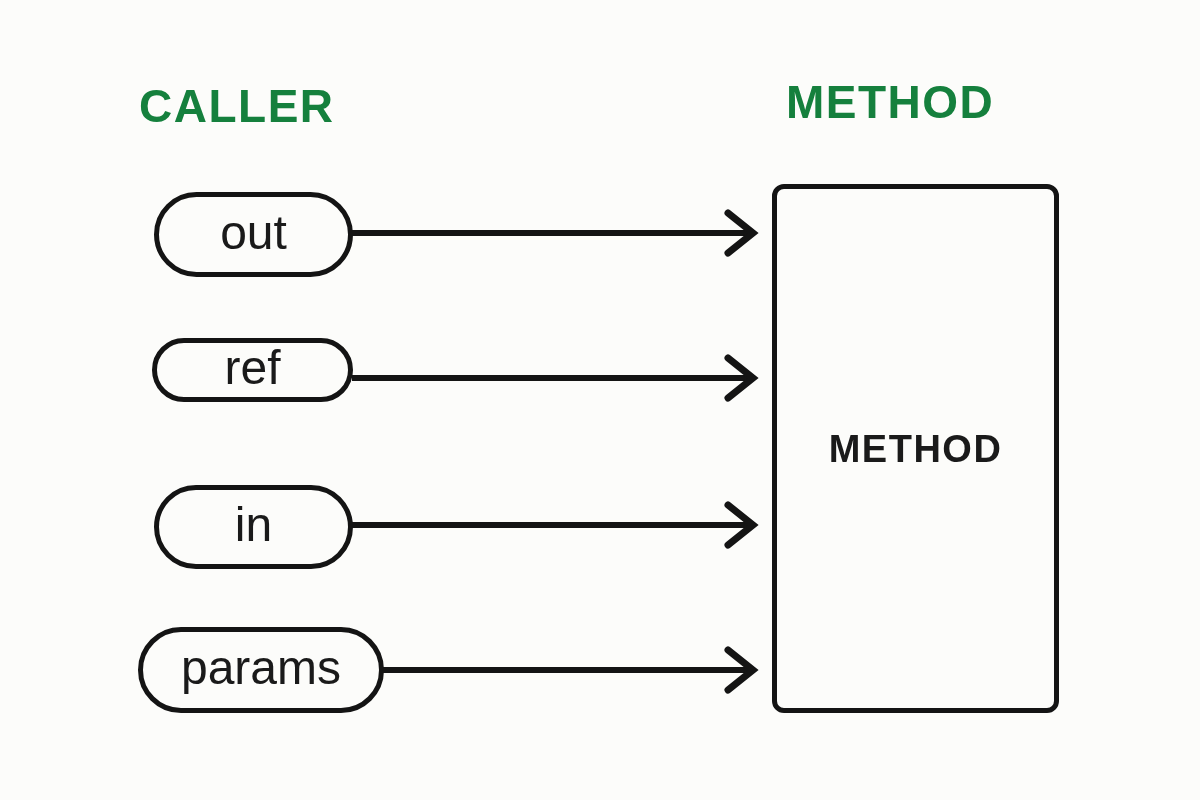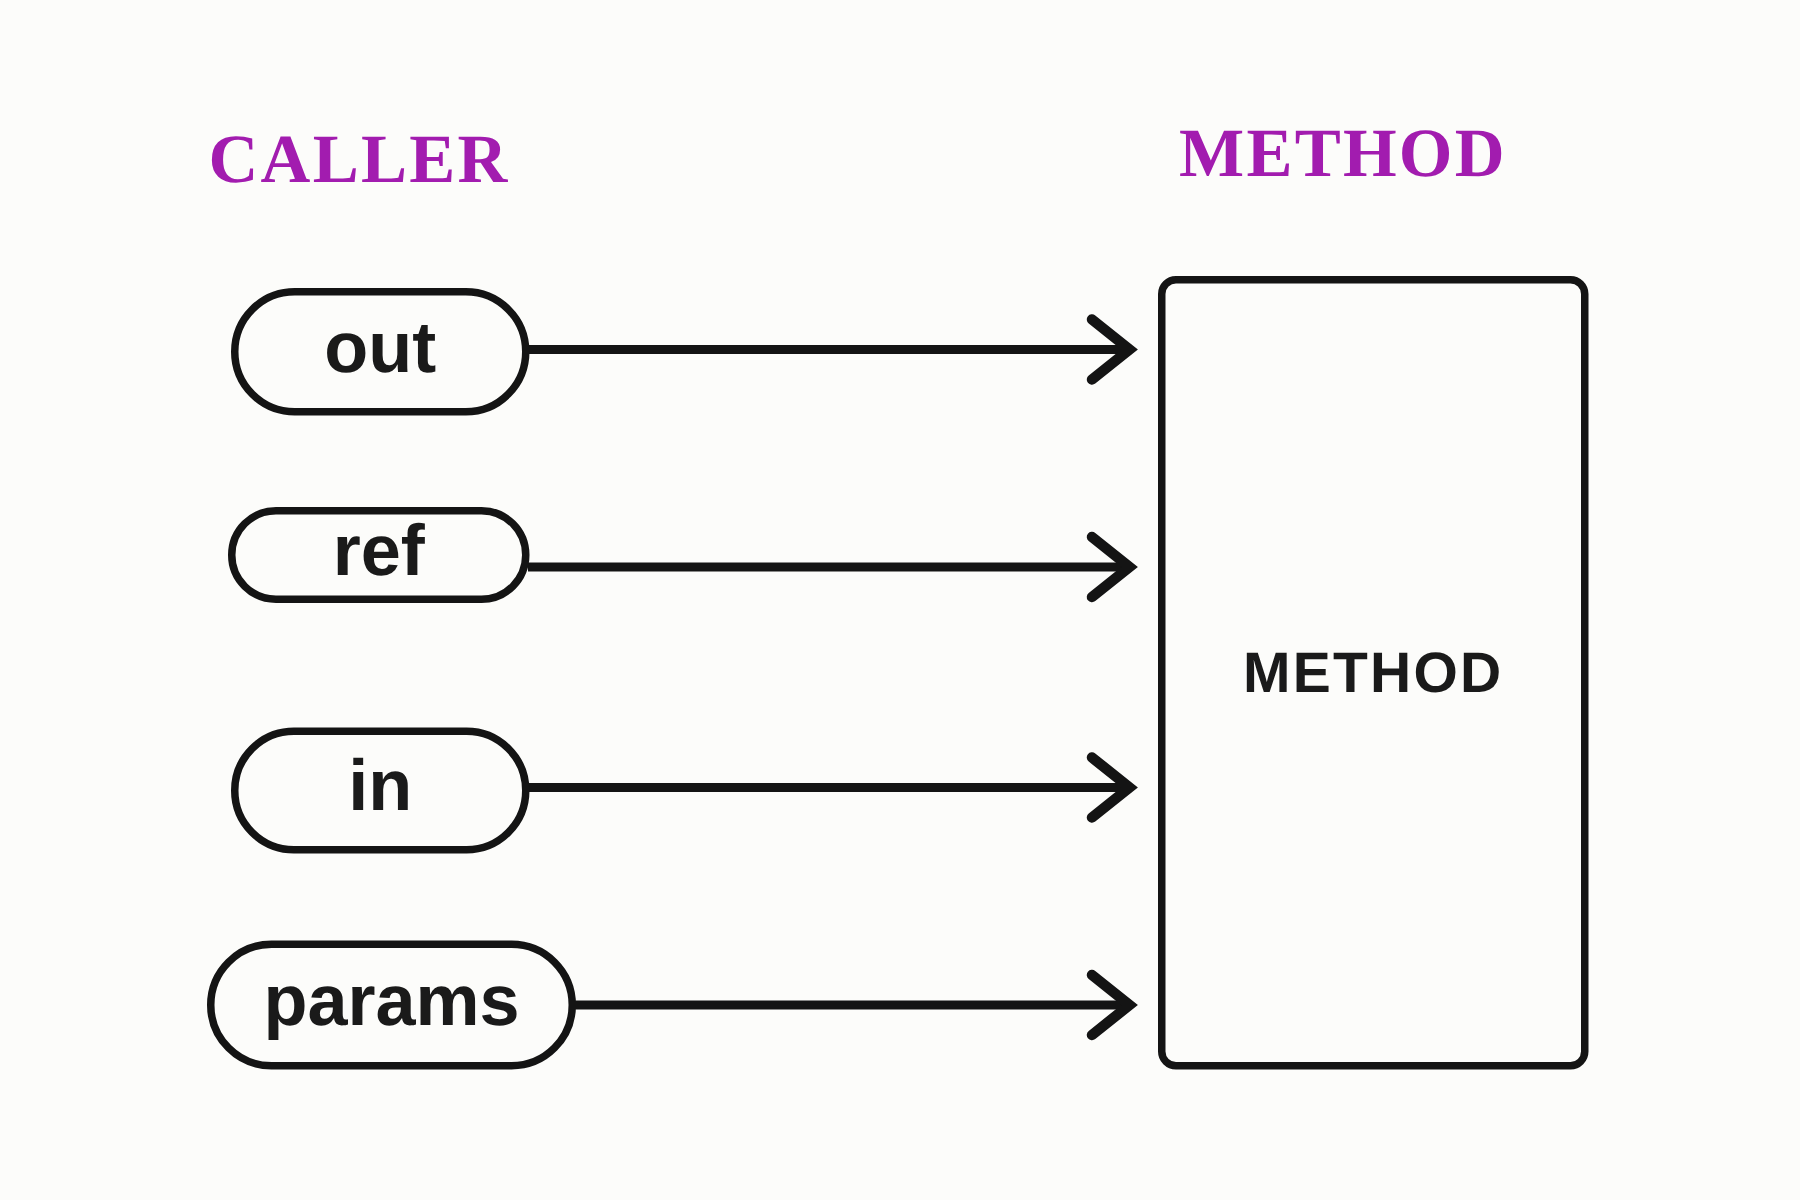--- a/index.html
+++ b/index.html
@@ -17,25 +17,25 @@
   #diagram-root {
     position: relative;
     width: 1200px;
     height: 800px;
     background: #fcfcfa;
   }
 
   
   .column-heading {
     position: absolute;
-    font-family: Liberation Serif, serif;
+    font-family: Liberation Sans, sans-serif;
     font-weight: bold;
     font-size: 46px;
     letter-spacing: 1.5px;
-    color: #a21caf;
+    color: #15803d;
     white-space: nowrap;
     line-height: 1;
   }
   #heading-caller {
     left: 139px;
     top: 83px;
   }
   #heading-method {
     left: 786px;
     top: 79px;
@@ -47,21 +47,21 @@
     box-sizing: border-box;
     border: 5px solid #141414;
     border-radius: 999px;
     background: #fcfcfa;
     display: flex;
     align-items: center;
     justify-content: center;
   }
   .pill-label {
     font-family: "Liberation Sans", sans-serif;
-    font-weight: bold;
+    font-weight: normal;
     font-size: 48px;
     color: #1a1a1a;
     line-height: 1;
     letter-spacing: 0px;
     white-space: nowrap;
     position: relative;
     top: -2px;
   }
 
   #pill-out    { left: 154px; top: 192px; width: 199px; height: 85px; }

